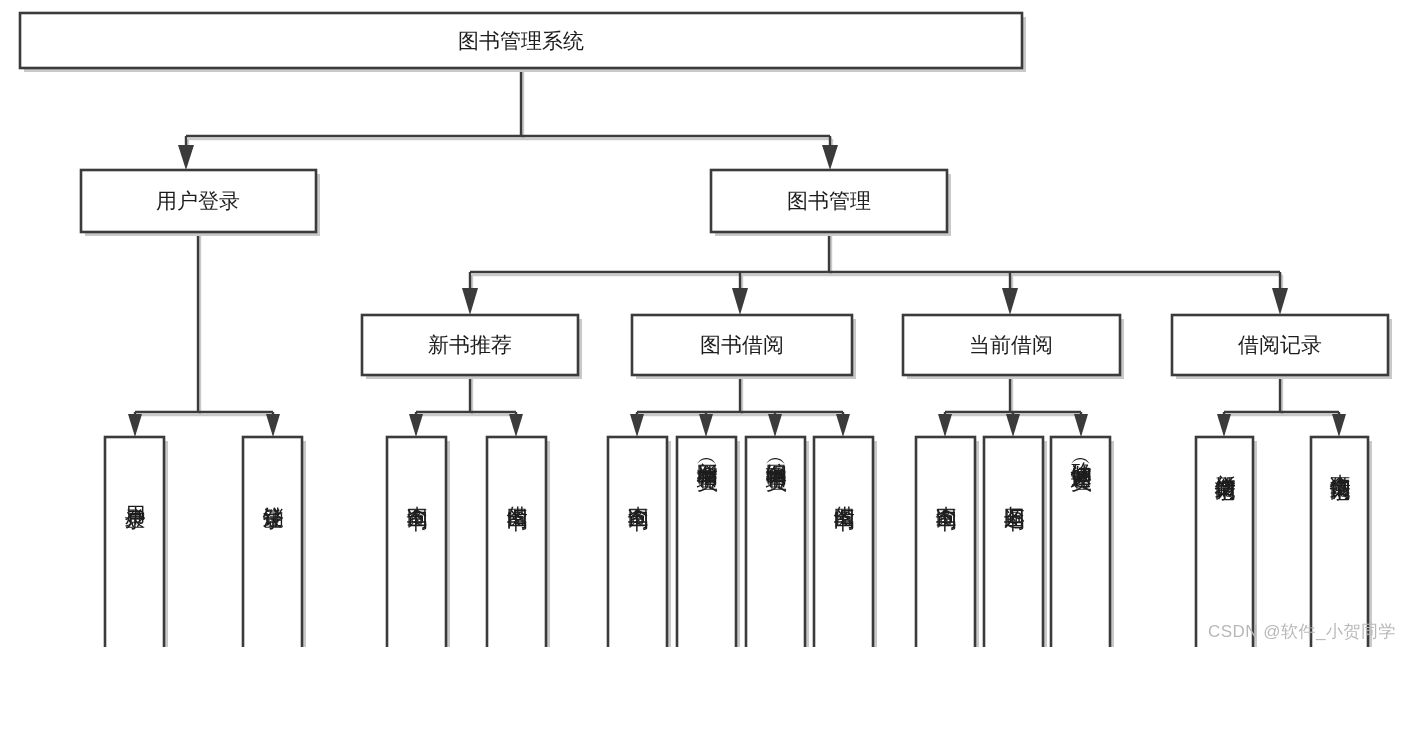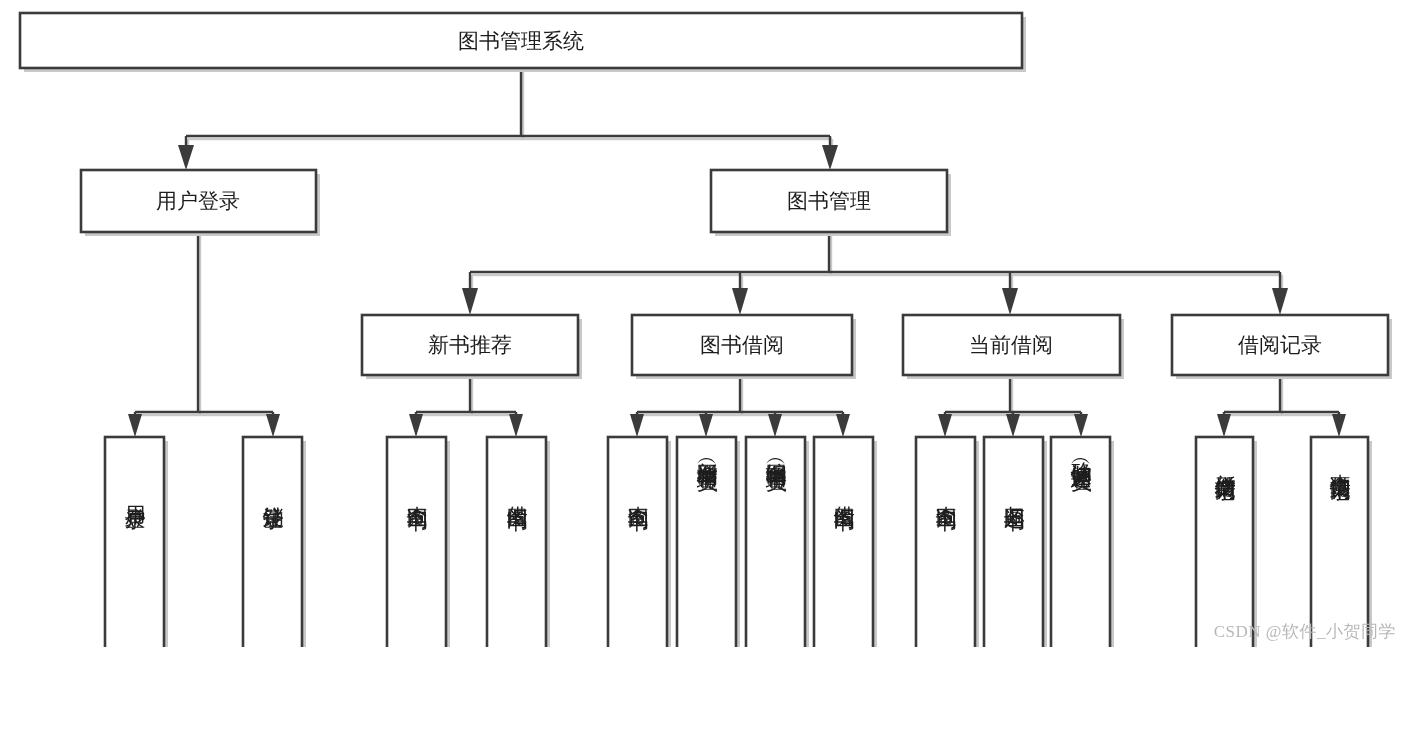--- a/index.html
+++ b/index.html
@@ -71,21 +71,21 @@
     font-size: 21px;
     line-height: 1.02;
     color: #1d1d1d;
     letter-spacing: 1.5px;
     white-space: nowrap;
   }
   .watermark {
     position: absolute;
     right: 9px;
     bottom: 4px;
-    font-family: Liberation Serif, serif;
+    font-family: Liberation Sans, sans-serif;
     font-size: 17px;
     color: #b8b8b8;
     letter-spacing: 0.5px;
     user-select: none;
     white-space: nowrap;
   }
 </style>
 </head>
 <body>
 

